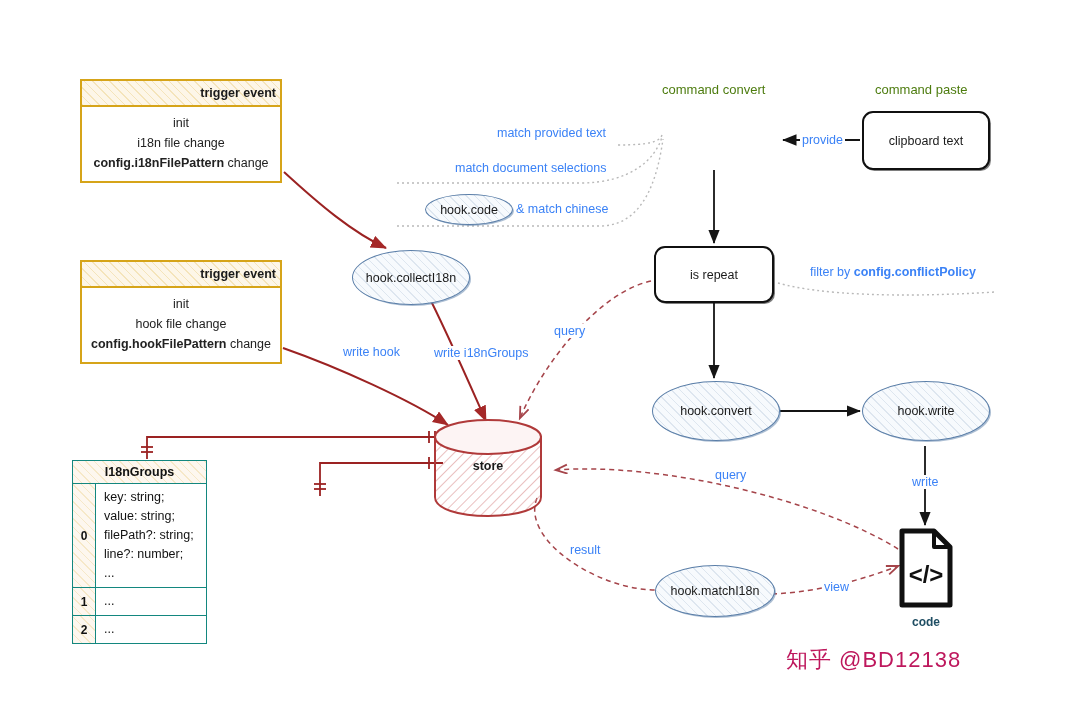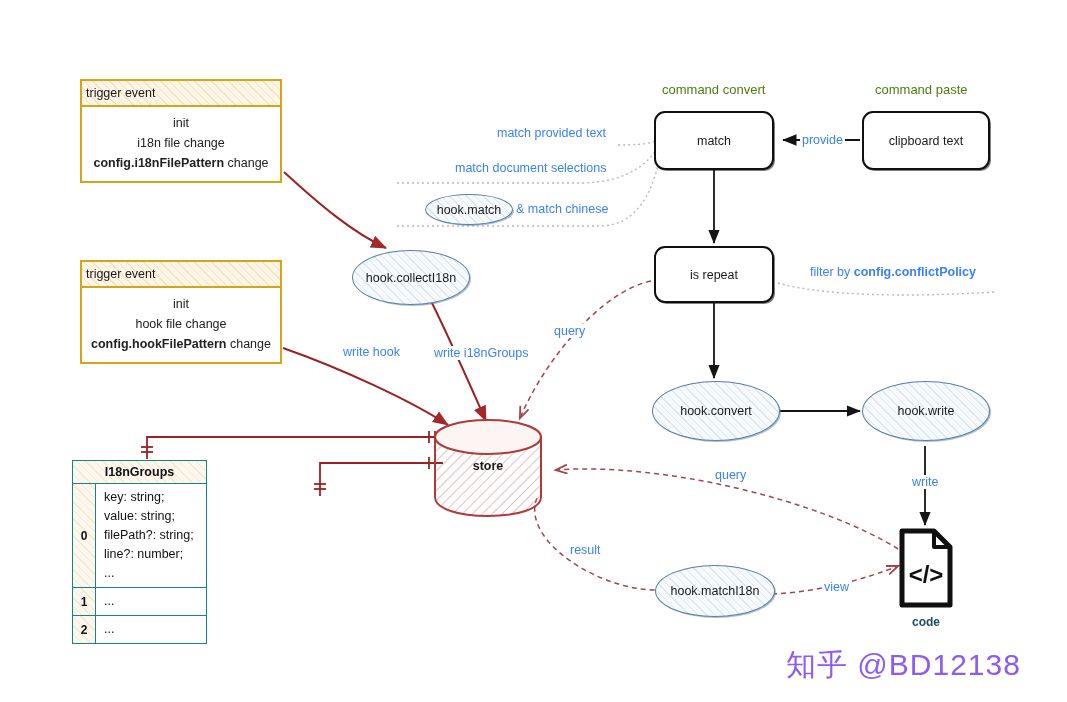--- a/index.html
+++ b/index.html
@@ -30,22 +30,22 @@
     box-sizing: border-box;
   }
 
   
   .tbl-yellow {
     border: 2px solid #d6a419;
     background: #ffffff;
   }
   .tbl-yellow .tbl-head {
     border-bottom: 2px solid #d6a419;
-    text-align: left;
-    font-weight: normal;
+    text-align: right;
+    font-weight: bold;
     font-size: 12.5px;
     color: #1a1a1a;
     padding: 5px 4px 5px;
     background-color: #fdf6e8;
     background-image: repeating-linear-gradient(45deg,
       rgba(214,164,25,.22) 0px, rgba(214,164,25,.22) 1px,
       rgba(0,0,0,0) 1px, rgba(0,0,0,0) 6px);
   }
   .tbl-yellow .tbl-body {
     padding: 6px 6px 8px;
@@ -182,22 +182,22 @@
     text-align: center;
     top: 88px;
     font-size: 12px;
     font-weight: bold;
     color: #1f4e63;
   }
 
   
   .watermark {
     position: absolute;
-    font-size: 30px;
-    color: #8b5cf6;
+    font-size: 22px;
+    color: #be185d;
     letter-spacing: 1px;
     white-space: nowrap;
   }
 </style>
 </head>
 <body>
 
 <div id="canvas">
 
   <svg class="layer" viewBox="0 0 1067 702">
@@ -297,38 +297,35 @@
       <div class="cells">
         <div class="cell">...</div>
       </div>
     </div>
   </div>
 
 
   <div class="lbl-bold" style="left:662px; top:82px;">command convert</div>
   <div class="lbl-bold" style="left:875px; top:82px;">command paste</div>
 
-  <div class="node proc" style="left:654px; top:111px; width:120px; height:59px;">
-    <span>match</span>
-  </div>
 
   <div class="node proc" style="left:654px; top:246px; width:120px; height:57px;">
     <span>is repeat</span>
   </div>
 
   <div class="node proc" style="left:862px; top:111px; width:128px; height:59px;">
     <span>clipboard text</span>
   </div>
 
   <div class="node ellipse" style="left:352px; top:250px; width:118px; height:55px;">
     <span>hook.collectI18n</span>
   </div>
 
   <div class="node ellipse" style="left:425px; top:194px; width:88px; height:31px;">
-    <span>hook.match</span>
+    <span>hook.code</span>
   </div>
 
   <div class="node ellipse" style="left:652px; top:381px; width:128px; height:60px;">
     <span>hook.convert</span>
   </div>
 
   <div class="node ellipse" style="left:862px; top:381px; width:128px; height:60px;">
     <span>hook.write</span>
   </div>
 

